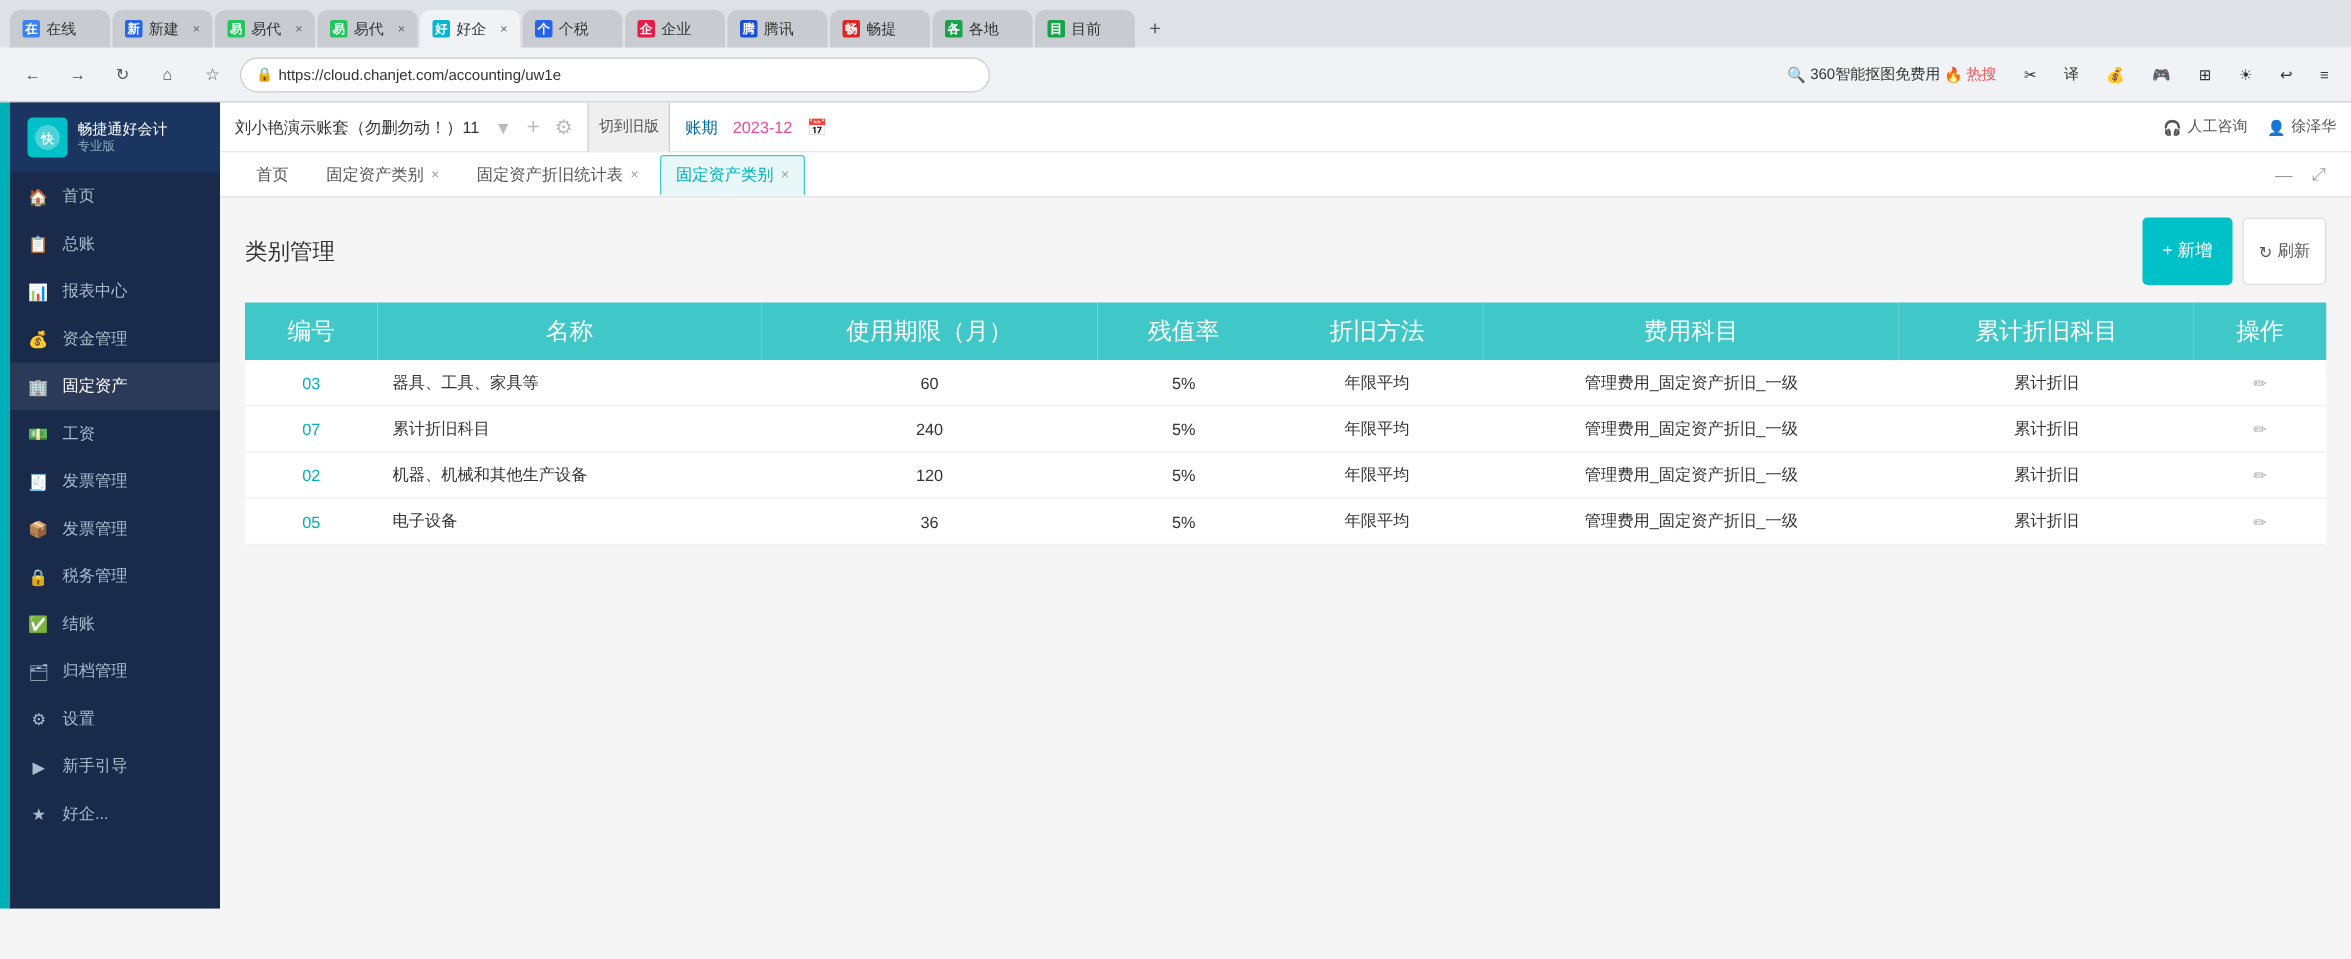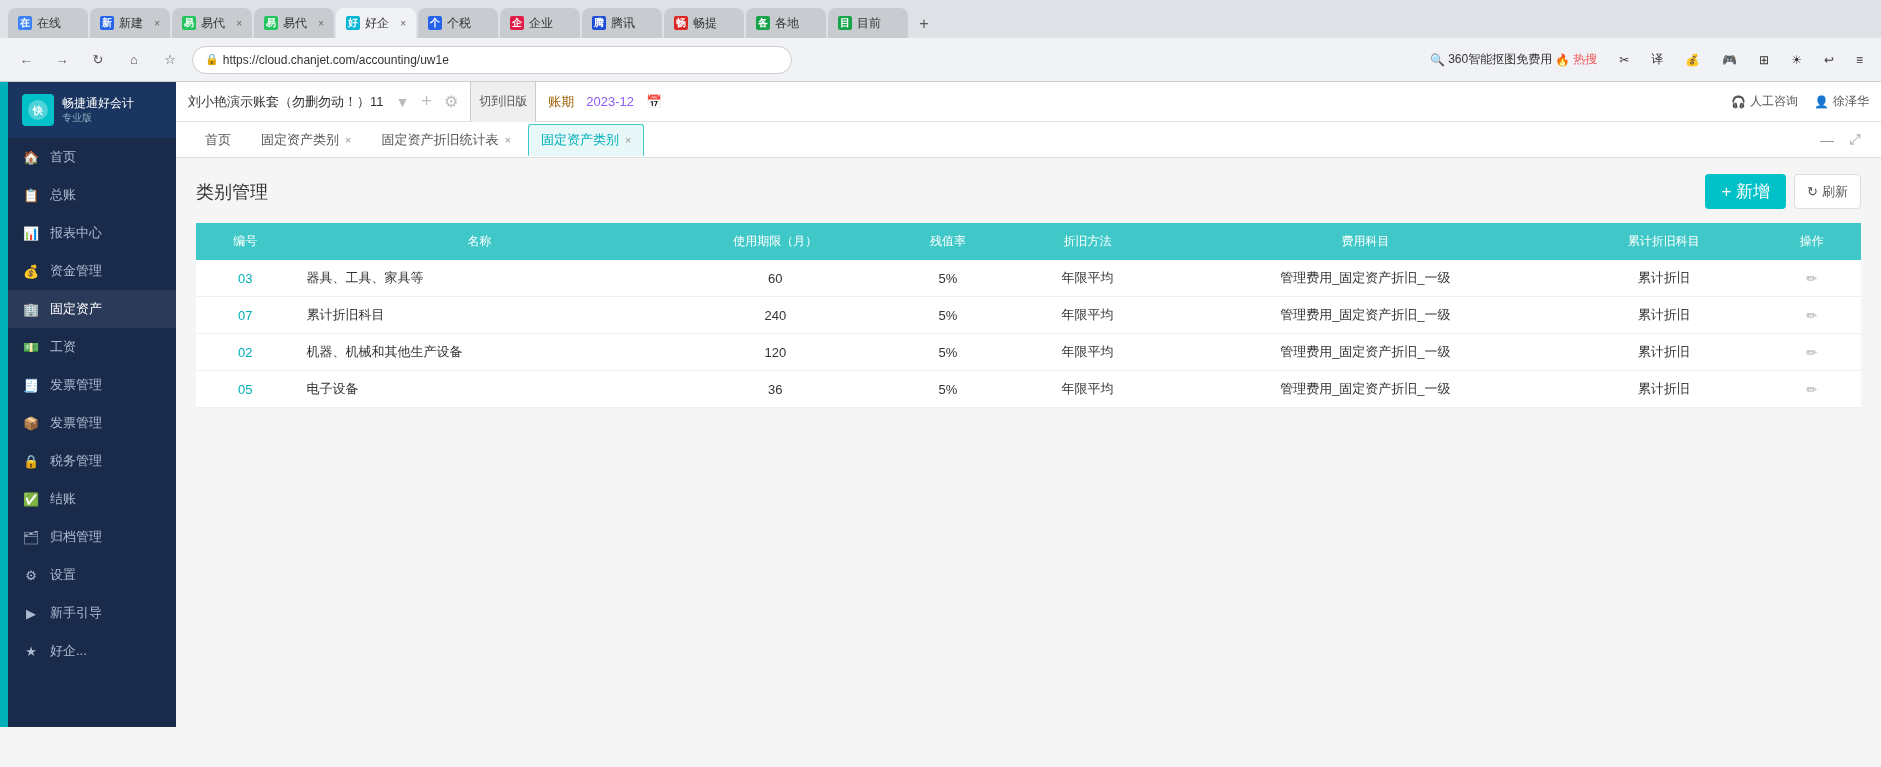--- a/index.html
+++ b/index.html
@@ -41,27 +41,27 @@
     .page-tab.active { background: #e8f7f8; border-color: #40c8c8; border-bottom-color: transparent; color: #00b0b8; align-items: center; }
     .page-tab .close-icon { font-size: 11px; color: #999; cursor: pointer; }
     .window-controls { margin-left: auto; display: flex; gap: 8px; }
     .win-btn { width: 20px; height: 20px; display: flex; align-items: center; justify-content: center; cursor: pointer; color: #999; font-size: 14px; }
 
     
     .inner-content { padding: 16px 20px; flex: 1; overflow-y: auto; }
     .page-title-row { display: flex; align-items: center; justify-content: space-between; margin-bottom: 14px; }
     .page-title { font-size: 18px; color: #333; font-weight: 500; }
     .btn-group { display: flex; gap: 8px; }
-    .btn-primary { background: #00c0c8; color: white; border: none; border-radius: 4px; padding: 6px 16px; font-size: 17px; cursor: pointer; display: flex; align-items: center; gap: 4px; }
+    .btn-primary { background: #00c0c8; color: white; border: none; border-radius: 4px; padding: 18px 16px; font-size: 14px; cursor: pointer; display: flex; align-items: center; gap: 4px; }
     .btn-default { background: white; color: #555; border: 1px solid #ddd; border-radius: 4px; padding: 6px 12px; font-size: 13px; cursor: pointer; display: flex; align-items: center; gap: 4px; }
 
     
     .data-table { width: 100%; border-collapse: collapse; background: white; }
     .data-table thead tr { background: #40c8c8; color: white; }
-    .data-table thead th { padding: 10px 12px; text-align: center; font-weight: normal; font-size: 12px; border: none; }
+    .data-table thead th { padding: 10px 12px; text-align: center; font-weight: normal; font-size: 19px; border: none; }
     .data-table tbody tr { border-bottom: 1px solid #f0f0f0; }
     .data-table tbody td { padding: 9px 12px; text-align: center; color: #333; font-size: 13px; }
     .data-table tbody td:nth-child(2) { text-align: left; }
     .data-table tbody td.code { color: #00b0b8; cursor: pointer; }
     .edit-icon { color: #aaa; cursor: pointer; font-size: 13px; }
   </style>
 </head>
 <body>
 
 <div class="tab-bar">
@@ -222,22 +222,22 @@
   </div>
 
   <div style="flex:1;display:flex;flex-direction:column;overflow:hidden;">
 
     <div class="app-header">
       <span style="font-size:13px;color:#333">刘小艳演示账套（勿删勿动！）11</span>
       <span style="color:#bbb;font-size:14px">▼</span>
       <span style="color:#bbb;font-size:18px">+</span>
       <span style="color:#bbb;font-size:16px">⚙</span>
       <button class="period-btn">切到旧版</button>
-      <span style="color:#a16207;font-size:13px">账期</span>
-      <span style="color:#8b5cf6;font-size:13px">2023-12</span>
+      <span style="color:#0369a1;font-size:13px">账期</span>
+      <span style="color:#ec4899;font-size:13px">2023-12</span>
       <span style="color:#00b0b8;cursor:pointer">📅</span>
       <div class="app-header-right">
         <div style="display:flex;align-items:center;gap:4px;cursor:pointer">
           <span>🎧</span>
           <span>人工咨询</span>
         </div>
         <div style="display:flex;align-items:center;gap:4px;cursor:pointer">
           <span>👤</span>
           <span>徐泽华</span>
         </div>

